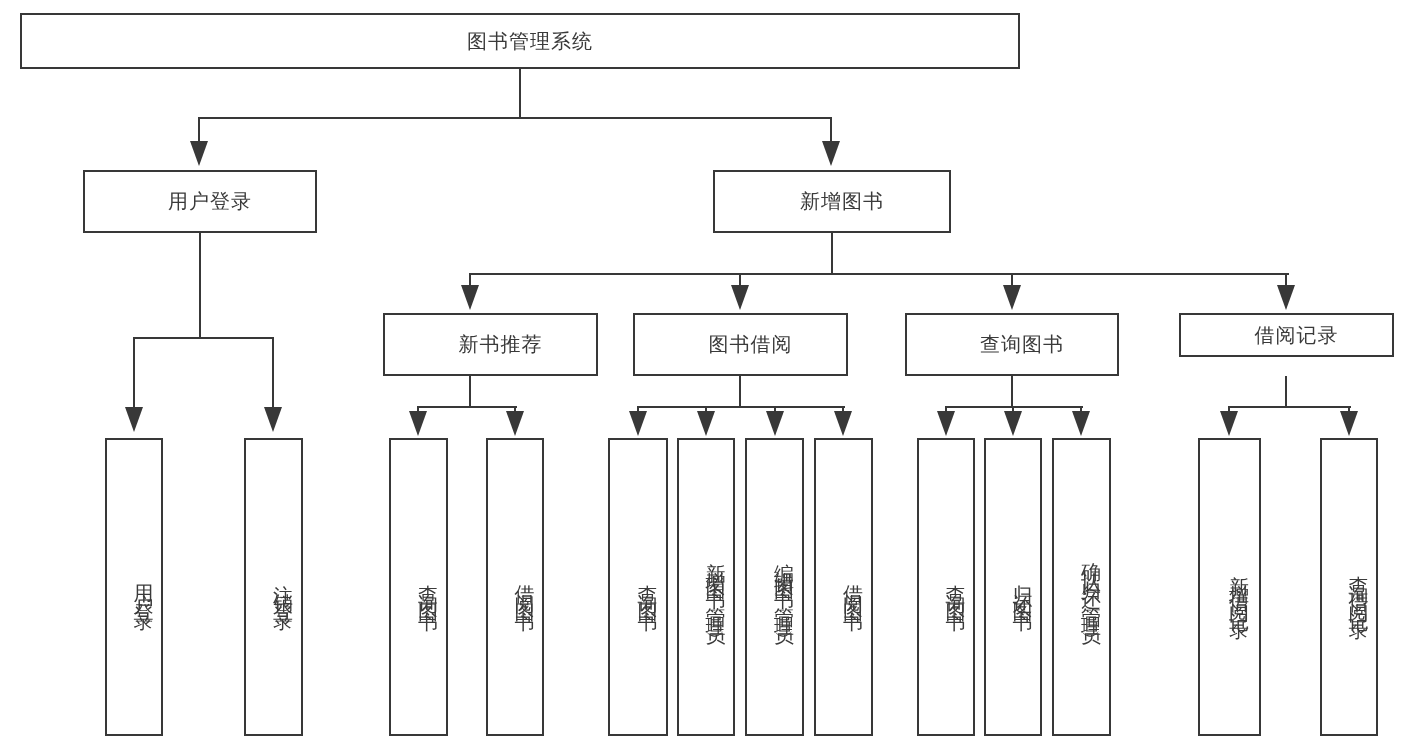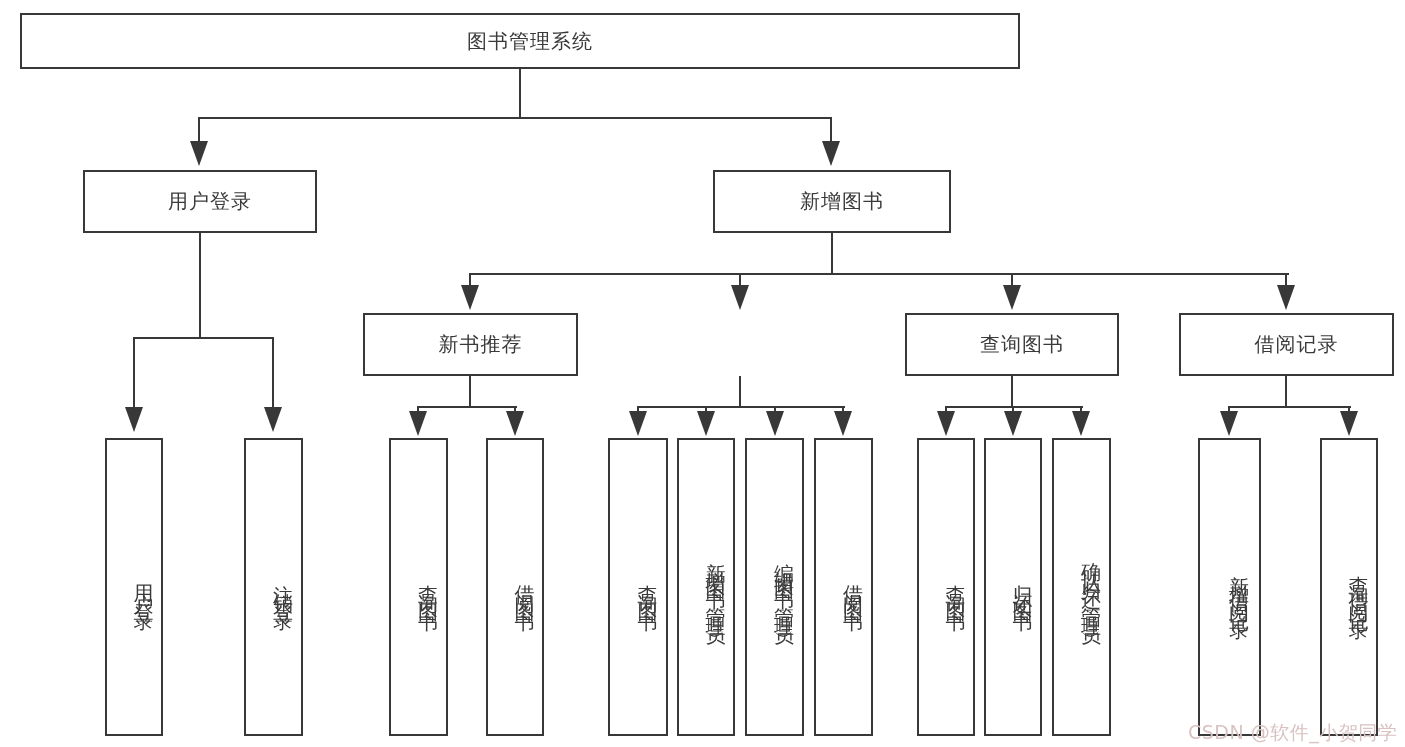--- a/index.html
+++ b/index.html
@@ -126,30 +126,33 @@
   </div>
 
   <div class="box h" style="left:83px;top:170px;width:234px;height:63px">
     <span>用户登录</span>
   </div>
 
   <div class="box h" style="left:713px;top:170px;width:238px;height:63px">
     <span>新增图书</span>
   </div>
 
-  <div class="box h" style="left:363px;top:313px;width:215px;height:63px">
+  <div class="box h" style="left:383px;top:313px;width:215px;height:63px">
     <span>新书推荐</span>
   </div>
 
+  <div class="box h" style="left:633px;top:313px;width:215px;height:63px">
+    <span>图书借阅</span>
+  </div>
 
   <div class="box h" style="left:905px;top:313px;width:214px;height:63px">
     <span>查询图书</span>
   </div>
 
-  <div class="box h" style="left:1179px;top:313px;width:215px;height:63px">
+  <div class="box h" style="left:1179px;top:313px;width:215px;height:44px">
     <span>借阅记录</span>
   </div>
 
   <div class="box v" style="left:105px;top:438px;width:58px;height:298px">
     <span>用户登录</span>
   </div>
   <div class="box v" style="left:244px;top:438px;width:59px;height:298px">
     <span>注销登录</span>
   </div>
 
@@ -183,15 +186,14 @@
     <span>确认归还（管理员）</span>
   </div>
 
   <div class="box v" style="left:1198px;top:438px;width:63px;height:298px">
     <span>新增借阅记录</span>
   </div>
   <div class="box v" style="left:1320px;top:438px;width:58px;height:298px">
     <span>查询借阅记录</span>
   </div>
 
-  <div class="watermark">CSDN @软件_小贺同学</div>
 
 </div>
 
 </body></html>

